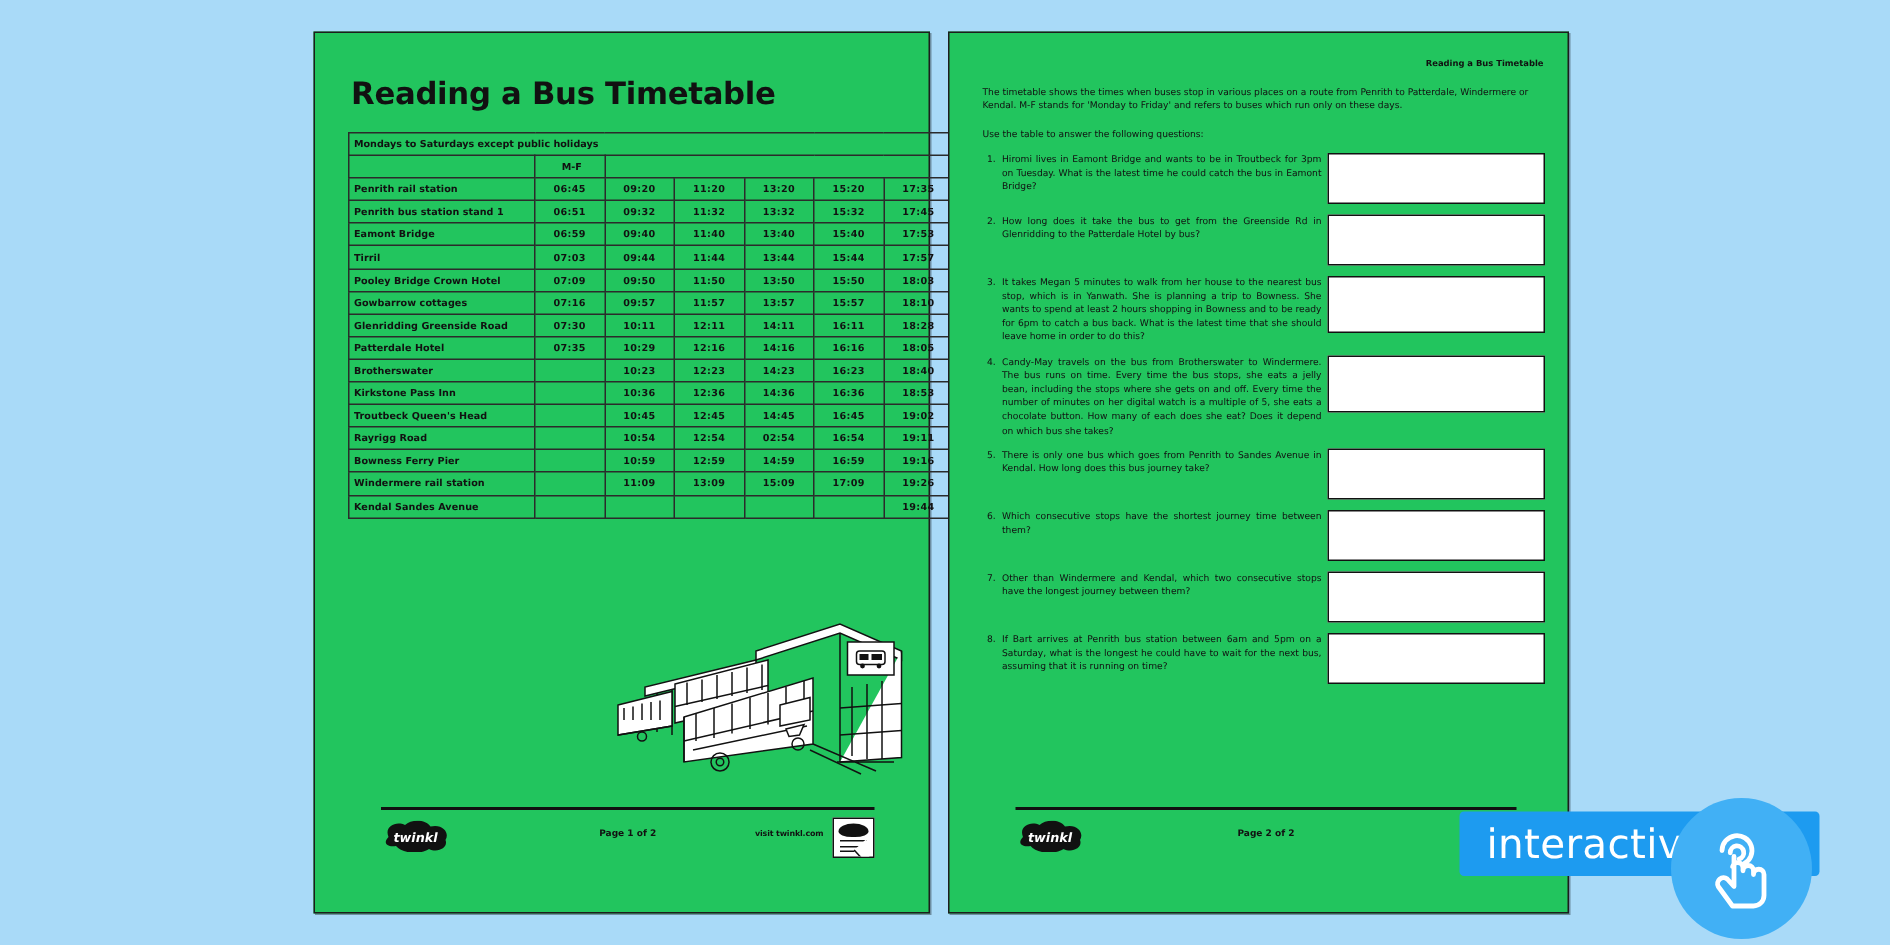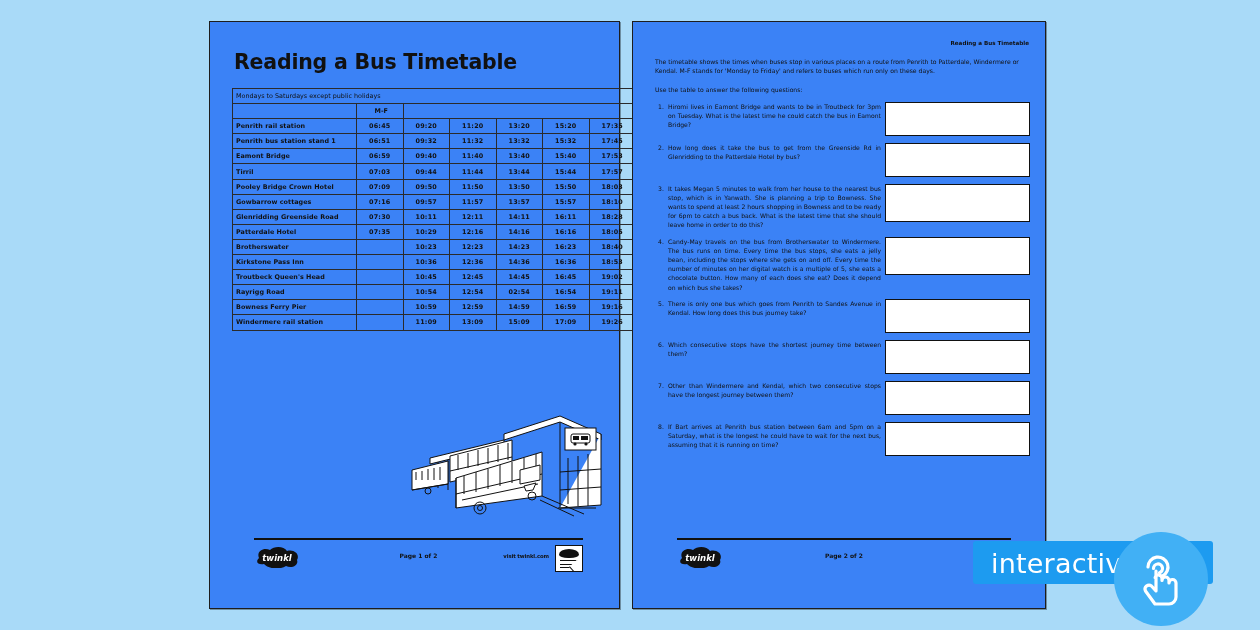--- a/index.html
+++ b/index.html
@@ -6,21 +6,21 @@
   body{
     width:1260px;height:630px;
     background:#a9daf8;
     font-family:"Liberation Sans", sans-serif;
     overflow:hidden;position:relative;
   }
   .stage{position:absolute;inset:0;}
 
   
   .page{
-    position:absolute;background:#3b82f6;
+    position:absolute;background:#22c55e;
     border:1.5px solid #1d1d1d;
     box-sizing:border-box;
     box-shadow:1px 1px 0 rgba(0,0,0,.35);
   }
   #page-left{left:209px;top:21px;width:411px;height:588px;}
   #page-right{left:632px;top:21px;width:414px;height:588px;}
 
   
   .l-inner{position:absolute;left:22px;top:22px;right:18px;bottom:14px;}
   .title{
@@ -33,21 +33,21 @@
     font-family:"DejaVu Sans", sans-serif;
     font-size:6.4px;color:#111;table-layout:fixed;
   }
   table.tt td{
     border:0.8px solid #2b2b2b;
     height:14.1px;padding:0 0 0 3px;
     vertical-align:middle;white-space:nowrap;overflow:hidden;
   }
   table.tt td.t{font-weight:700;letter-spacing:.05px;}
   table.tt td.num{text-align:center;padding:0;font-weight:700;letter-spacing:.2px;}
-  table.tt td.hdr{font-weight:400;}
+  table.tt td.hdr{font-weight:700;}
   table.tt td.mf{text-align:center;font-weight:700;margin-left:15px;}
   col.c0{width:124px;}
   col.cn{width:46.5px;}
 
   
   .bus-wrap{position:absolute;left:160px;top:368px;width:215px;height:120px;}
   .bus-wrap svg{display:block;}
 
   
   .footer{
@@ -282,20 +282,29 @@
               <td class="num">19:16</td>
             </tr>
             <tr>
               <td class="t">Windermere rail station</td>
               <td class="num"></td>
               <td class="num">11:09</td>
               <td class="num">13:09</td>
               <td class="num">15:09</td>
               <td class="num">17:09</td>
               <td class="num">19:26</td>
+            </tr>
+            <tr>
+              <td class="t">Kendal Sandes Avenue</td>
+              <td class="num"></td>
+              <td class="num"></td>
+              <td class="num"></td>
+              <td class="num"></td>
+              <td class="num"></td>
+              <td class="num">19:44</td>
             </tr>
           </tbody>
       </table>
 
       <div class="bus-wrap">
         <svg width="215" height="120" viewBox="0 0 215 120" fill="none" stroke="#111" stroke-width="1">
 
           <path d="M112 22 L168 4 L209 22 L209 28 L168 10 L112 28 Z" fill="#fff"></path>
           <path d="M168 10 L168 96"></path>
           <path d="M209 22 L209 93 L168 96" fill="#fff"></path>

